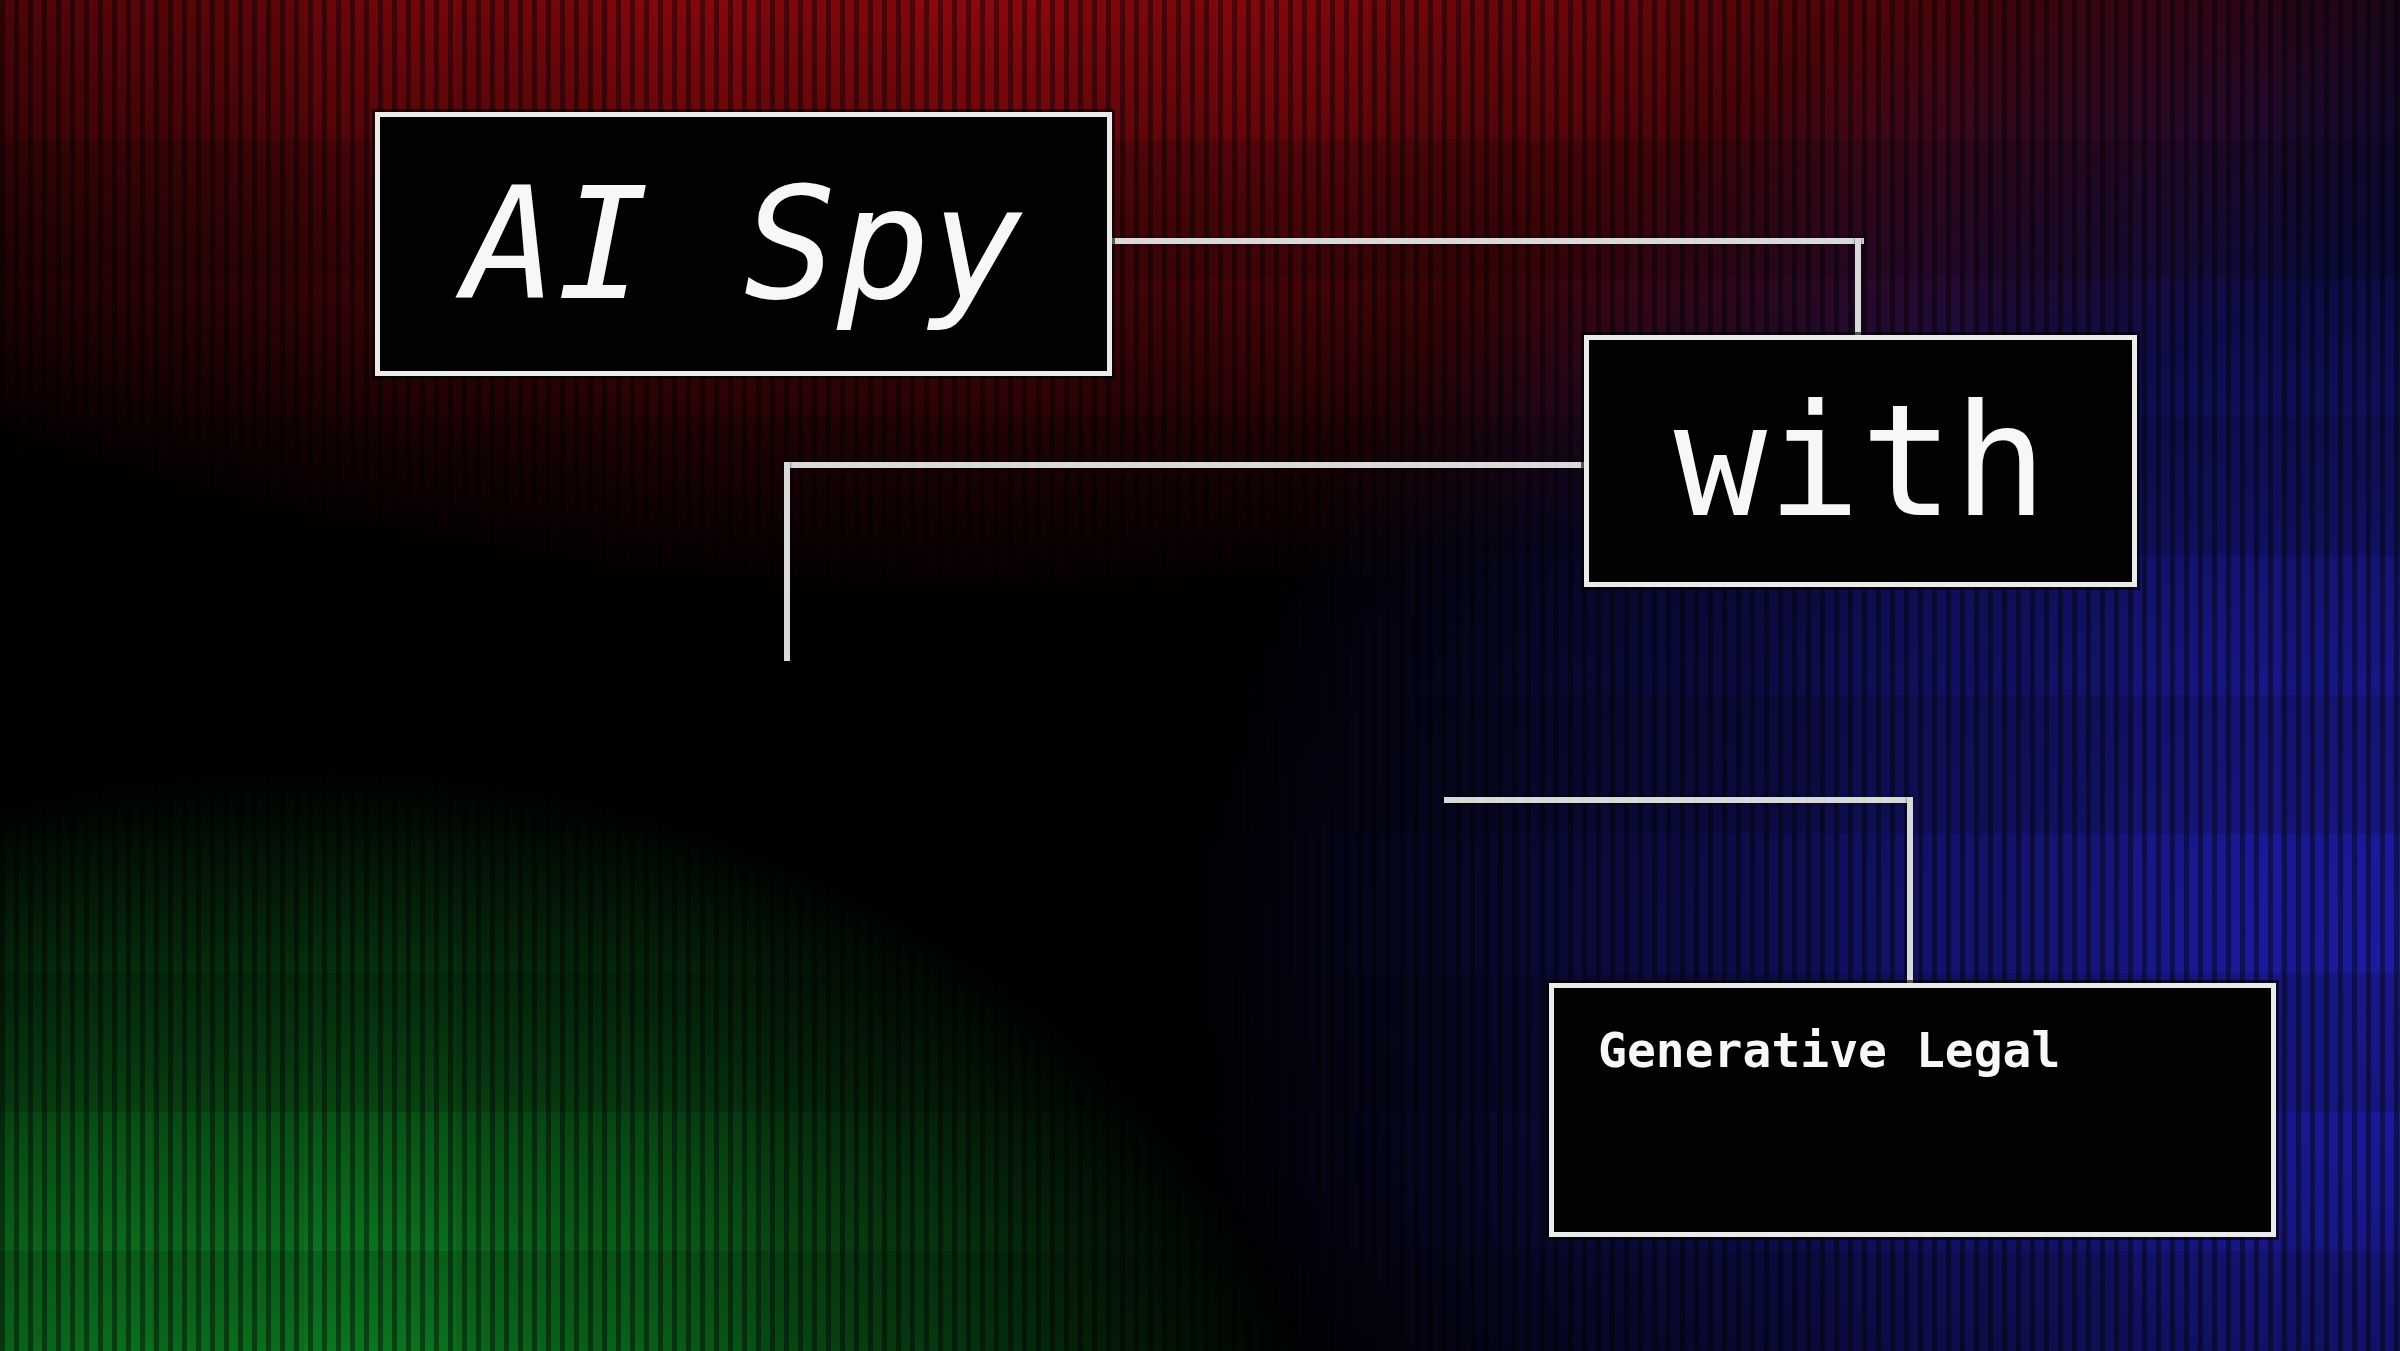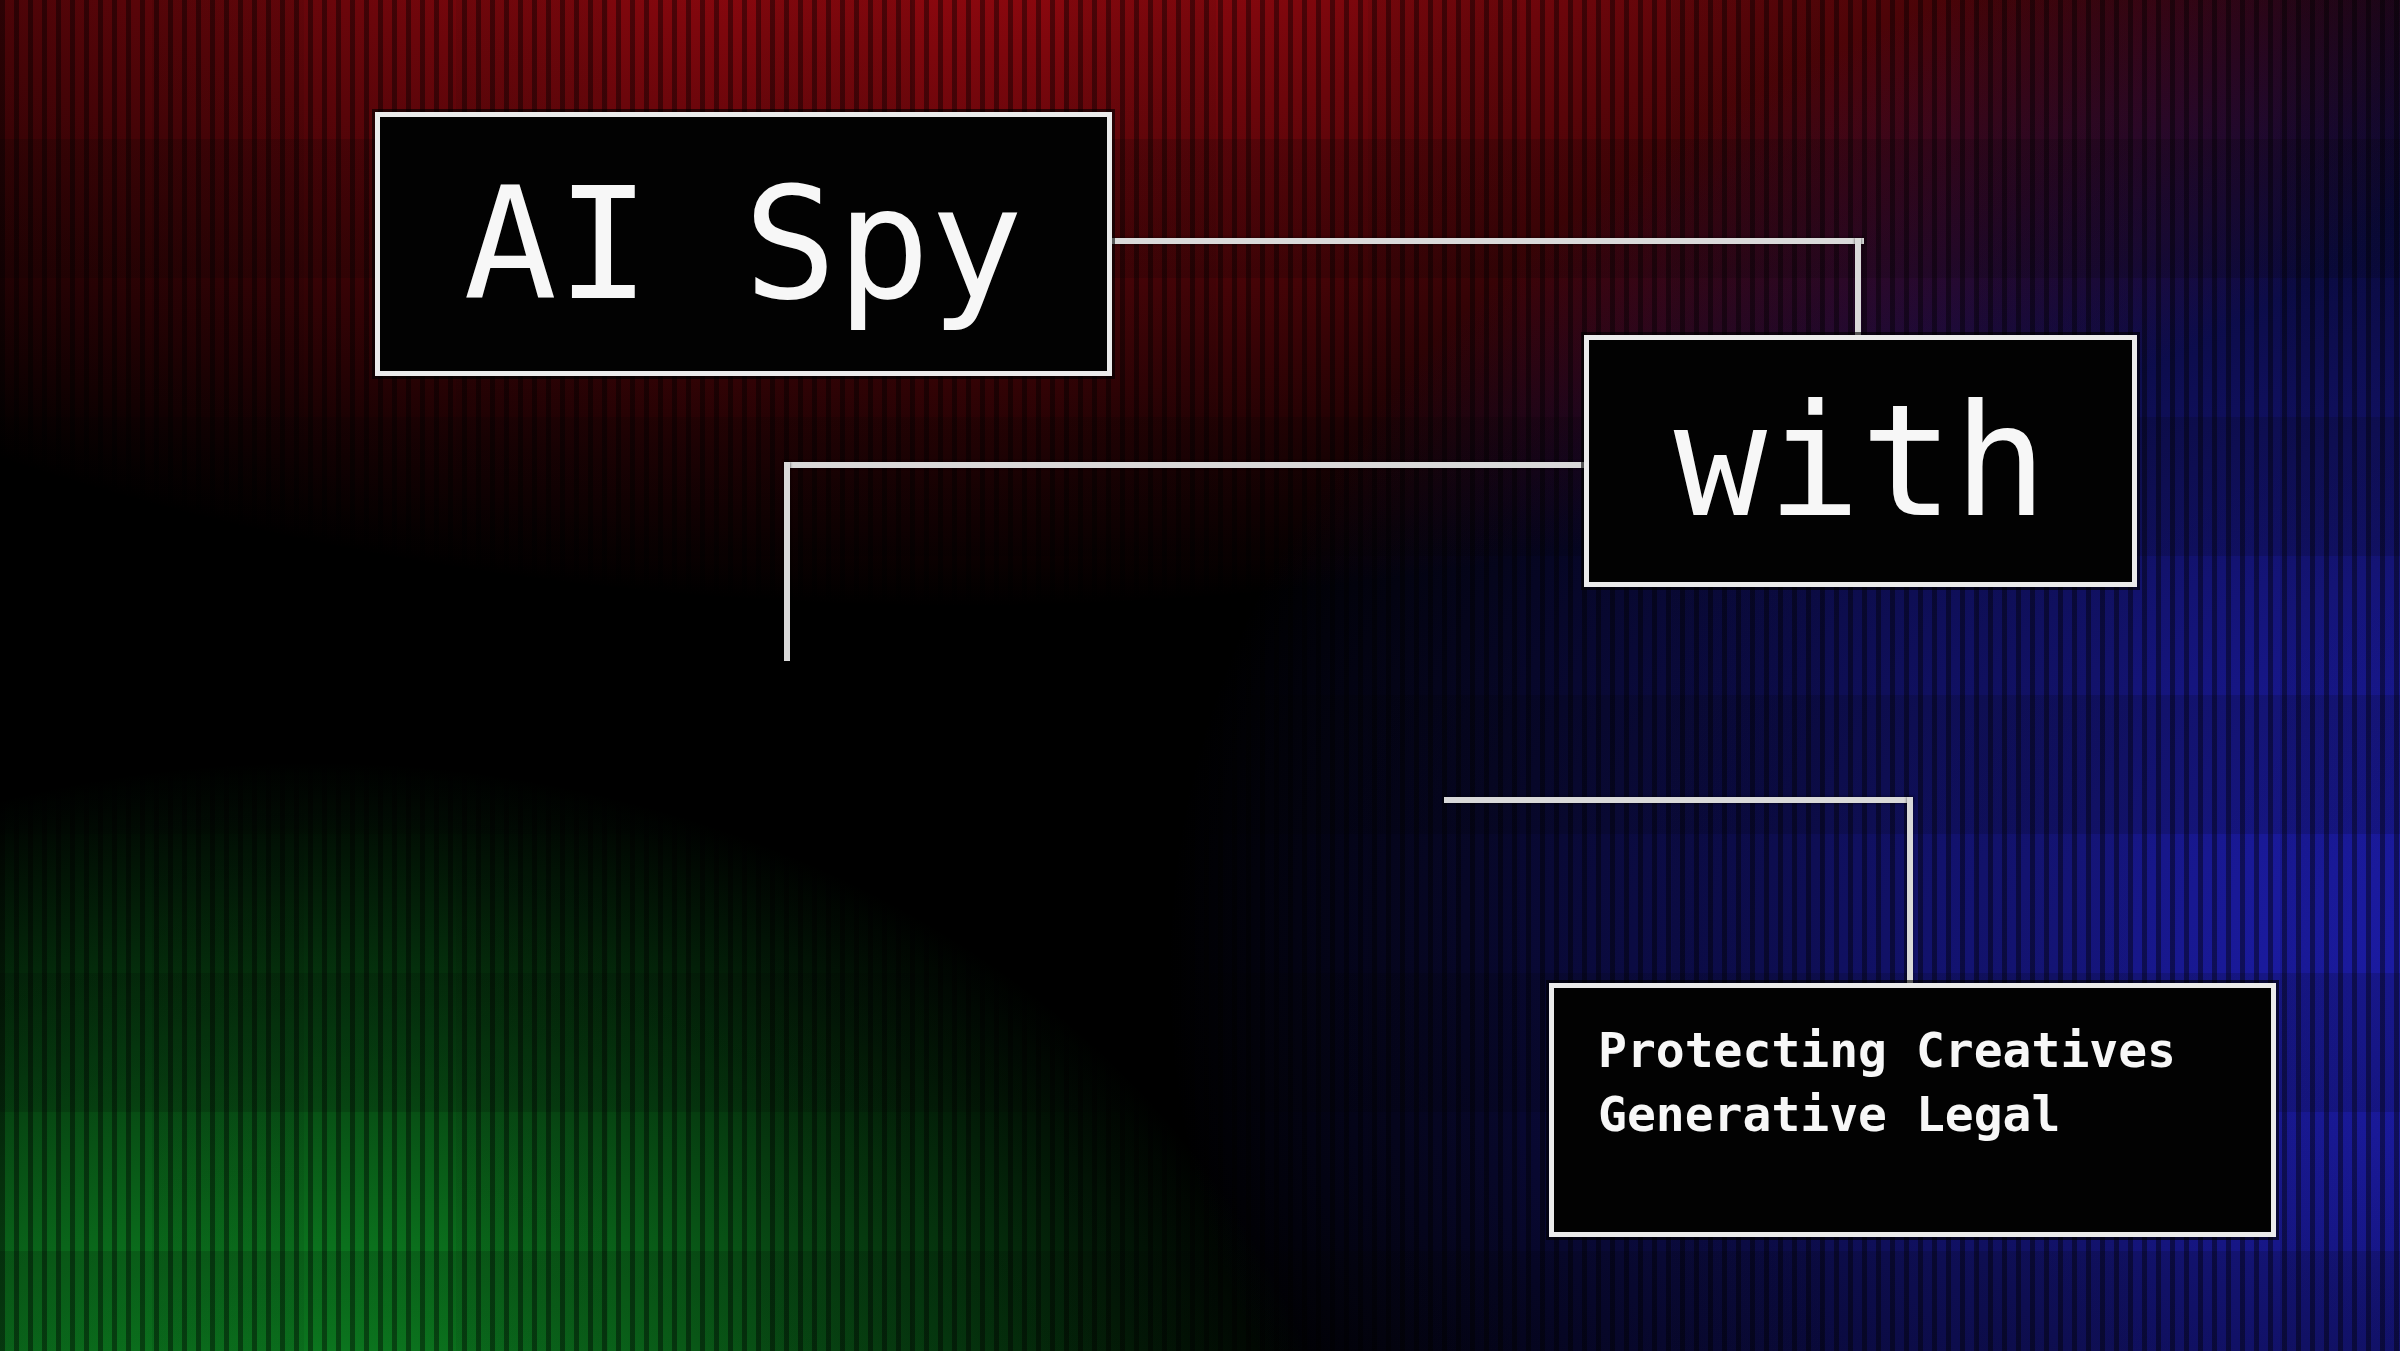--- a/index.html
+++ b/index.html
@@ -51,21 +51,21 @@
     display: flex;
     align-items: center;
     justify-content: center;
     box-sizing: border-box;
   }
   .bigtext {
     font-size: 155px;
     letter-spacing: 0;
     white-space: nowrap;
   }
-  .italic { }
+  .italic { font-style: italic; }
 
   .box-ai-spy       { left: 375px;  top: 112px; width: 737px;  height: 264px; }
   .box-with         { left: 1584px; top: 335px; width: 553px;  height: 252px; justify-content: center; }
   .box-my-legal-eye { left: 128px;  top: 658px; width: 1316px; height: 263px; }
 
   .box-subtitle {
     left: 1549px; top: 983px; width: 727px; height: 254px;
     display: block;
     padding: 30px 10px 0 44px;
   }
@@ -101,17 +101,16 @@
   <div class="titlebox box-ai-spy">
     <span class="bigtext italic">AI Spy</span>
   </div>
 
   <div class="titlebox box-with">
     <span class="bigtext">with</span>
   </div>
 
 
   <div class="titlebox box-subtitle">
-    <div class="subline">Protecting Creatives</div>
     <div class="subline">Generative Legal</div>
   </div>
 
 </div>
 
 </body></html>

